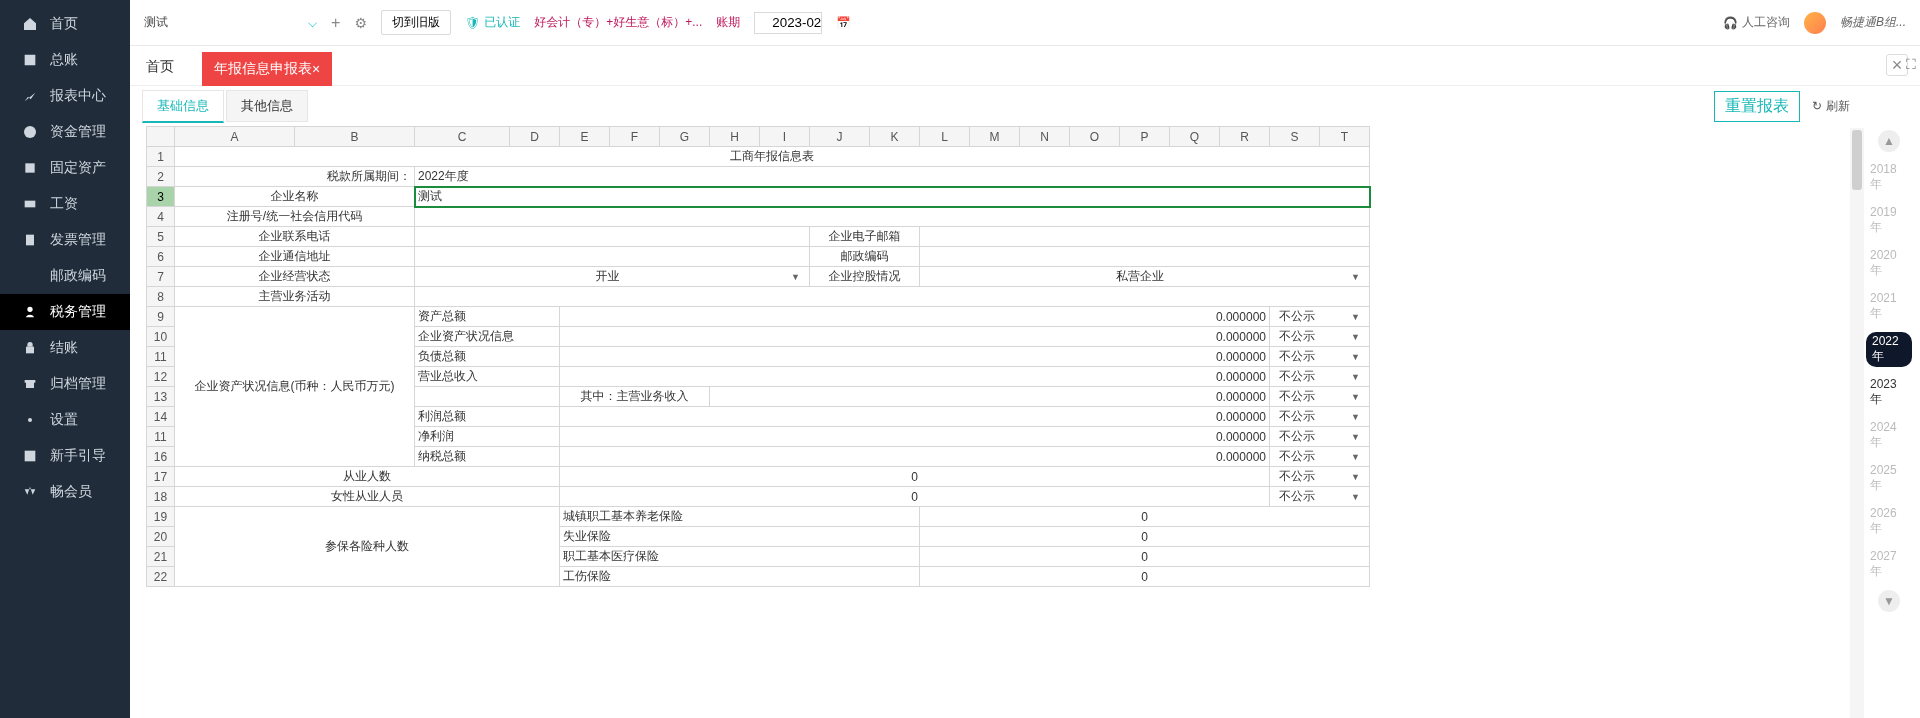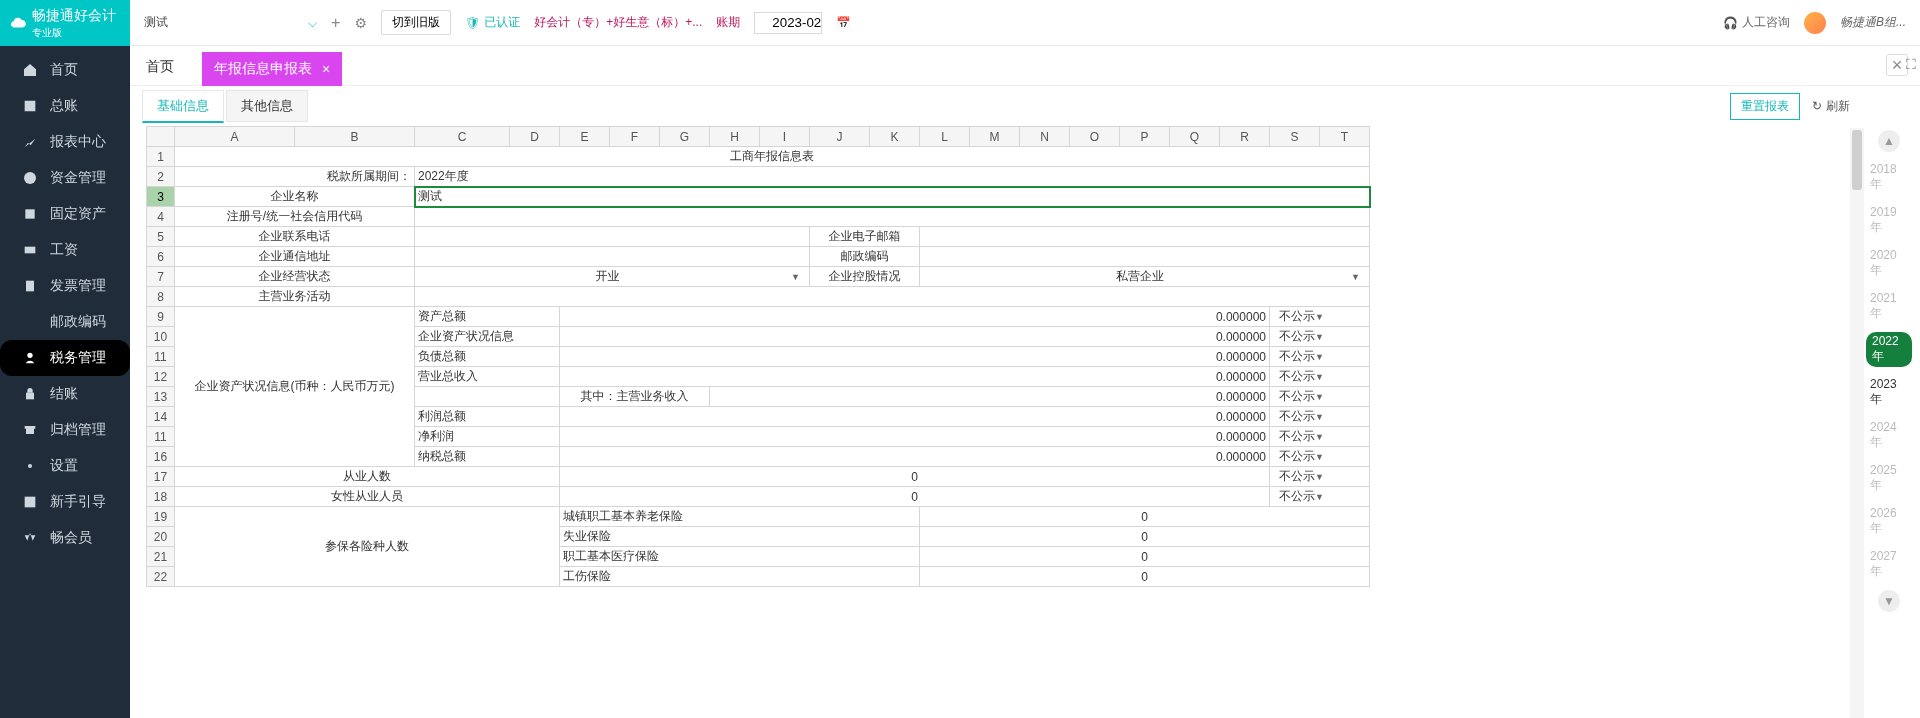--- a/index.html
+++ b/index.html
@@ -5,87 +5,78 @@
 * { margin:0; padding:0; box-sizing:border-box; font-family:"Microsoft YaHei","PingFang SC",Arial,sans-serif; }
 body { background:#fff; font-size:12px; color:#333; width:1920px; height:718px; overflow:hidden; position:relative; }
 
 
 .sidebar { position:absolute; left:0; top:0; width:130px; height:718px; background:#202c3a; color:#cfd6de; }
 .logo { background:#00c6c6; height:46px; display:flex; align-items:center; padding:0 10px; gap:6px; color:#fff; }
 .logo-text { font-size:14px; font-weight:500; }
 .logo-sub { font-size:10px; display:block; margin-top:1px; }
 .nav { list-style:none; padding-top:6px; }
 .nav li { height:36px; display:flex; align-items:center; padding-left:22px; gap:12px; cursor:pointer; font-size:14px; color:#cfd6de; }
-.nav li.active { background:#000; color:#fff;border-radius:12px; }
+.nav li.active { background:#000; color:#fff; }
 .nav-icon { width:16px; height:16px; display:inline-flex; align-items:center; justify-content:center; fill:#cfd6de; }
 .nav li.active .nav-icon { fill:#fff; }
 
 
 .topbar { position:absolute; left:130px; top:0; right:0; height:46px; border-bottom:1px solid #e8e8e8; display:flex; align-items:center; padding:0 14px; gap:14px; }
 .company-sel { display:flex; align-items:center; gap:140px; color:#444; }
 .top-btn { border:1px solid #d9d9d9; background:#fff; border-radius:2px; padding:3px 10px; cursor:pointer; font-size:12px; }
 .top-blue { display:flex; align-items:center; gap:4px; color:#16b7b7; cursor:pointer; }
 .top-txt { color:#be185d; }
 .period-input { border:1px solid #d9d9d9; width:68px; text-align:right; height:22px; }
 .spacer { flex:1; }
 .avatar { width:22px; height:22px; border-radius:50%; background:linear-gradient(135deg,#ffb347,#ff7f50); }
 
 
 .tab-row { position:absolute; left:130px; top:46px; right:0; height:40px; border-bottom:1px solid #eee; display:flex; align-items:flex-start; padding-top:6px; }
 .tab-home { padding:6px 16px; font-size:14px; color:#333; cursor:pointer; }
-.tab-active { margin-left:12px; background:#d946ef; color:#fff; padding:8px 12px; font-size:14px; display:flex; align-items:center; gap:10px; }
+.tab-active { margin-left:12px; background:#ef4444; color:#fff; padding:8px 12px; font-size:14px; display:flex; align-items:center; }
 .tab-x { font-size:14px; cursor:pointer; }
 .close-main { position:absolute; right:12px; top:8px; font-size:18px; color:#888; border:1px solid #ddd; background:#fff; width:22px; height:22px; line-height:20px; text-align:center; border-radius:3px; cursor:pointer; }
 .expand-main { position:absolute; right:-4px; top:10px; font-size:14px; color:#888; cursor:pointer; width:18px; }
 
 
 .sub-row { position:absolute; left:130px; top:86px; right:60px; height:40px; display:flex; align-items:center; padding-left:12px; gap:2px; }
 .sub-tab { border:1px solid #e6e6e6; background:#f5f5f5; padding:6px 14px; cursor:pointer; font-size:13px; }
 .sub-tab.active { color:#16b7b7; border-bottom:2px solid #16b7b7; background:#fff; }
 .sub-spacer { flex:1; }
-.btn-reset { border:1px solid #16b7b7; color:#16b7b7; background:#fff; padding:4px 10px; cursor:pointer; font-size:12px; }
+.btn-reset { border:1px solid #16b7b7; color:#16b7b7; background:#fff; padding:4px 10px; cursor:pointer; font-size:16px; }
 .btn-refresh { color:#555; padding:4px 10px; cursor:pointer; font-size:12px; display:flex; align-items:center; gap:4px; }
 
 
 .year-rail { position:absolute; right:8px; top:130px; width:46px; display:flex; flex-direction:column; align-items:center; gap:8px; }
 .year-nav { width:22px; height:22px; border-radius:50%; background:#eee; display:flex; align-items:center; justify-content:center; color:#999; cursor:pointer; font-size:12px; }
 .year-item { font-size:12px; color:#bbb; cursor:pointer; padding:2px 4px; }
 .year-item.enabled { color:#333; }
-.year-item.current { background:#15803d; color:#fff; border-radius:10px; padding:2px 6px; }
+.year-item.current { background:#0f172a; color:#fff; border-radius:10px; padding:2px 6px; }
 
 
 .sheet-wrap { position:absolute; left:146px; top:126px; right:70px; bottom:0; overflow:hidden; }
 .sheet { border-collapse:collapse; table-layout:fixed; }
 .sheet td,.sheet th { border:1px solid #d6d6d6; height:20px; font-size:12px; vertical-align:middle; overflow:hidden; white-space:nowrap; text-overflow:ellipsis; padding:0 3px; }
 .sheet th { background:#f5f5f5; font-weight:normal; text-align:center; color:#555; }
 .rowhdr { background:#f5f5f5; text-align:center; color:#555; width:28px; }
 .rowhdr.sel { background:#a9d3a9; color:#000; }
 .lbl { text-align:center; background:#fff; }
 .ralign { text-align:right; padding-right:4px; }
 .center { text-align:center; }
 .title-cell { font-size:15px; font-weight:400; text-align:center; }
 td.active-cell { outline:2px solid #1b8b3e; outline-offset:-1px; }
-.dd { display:flex; align-items:center; padding:0 6px; }
+.dd { display:flex; justify-content:space-between; align-items:center; padding:0 6px; }
 .dd-arrow { color:#666; font-size:9px; }
 .scroll-v { position:absolute; top:128px; right:56px; width:14px; bottom:0; background:#f5f5f5; }
 .scroll-thumb { position:absolute; left:2px; right:2px; top:2px; height:60px; background:#cfcfcf; border-radius:3px; }
 </style>
 </head>
 <body>
 
 <div class="sidebar">
-  <div class="logo">
-    <svg class="nav-icon" viewBox="0 0 24 24">
-        <path fill="#fff" d="M19 18H6a4 4 0 010-8 6 6 0 0111.6-1.5A4.5 4.5 0 0119 18zM12 8v6m0-6l-3 3m3-3l3 3" stroke="#fff" stroke-width="1.5"></path>
-      </svg>
-    <div>
-      <span class="logo-text">畅捷通好会计</span>
-      <span class="logo-sub">专业版</span>
-    </div>
-  </div>
   <ul class="nav">
     <li>
         <span class="nav-icon">
           <svg viewBox="0 0 24 24">
             <path d="M3 11l9-8 9 8v10H3z"></path>
           </svg>
         </span>
         <span>首页</span>
       </li>
     <li>

